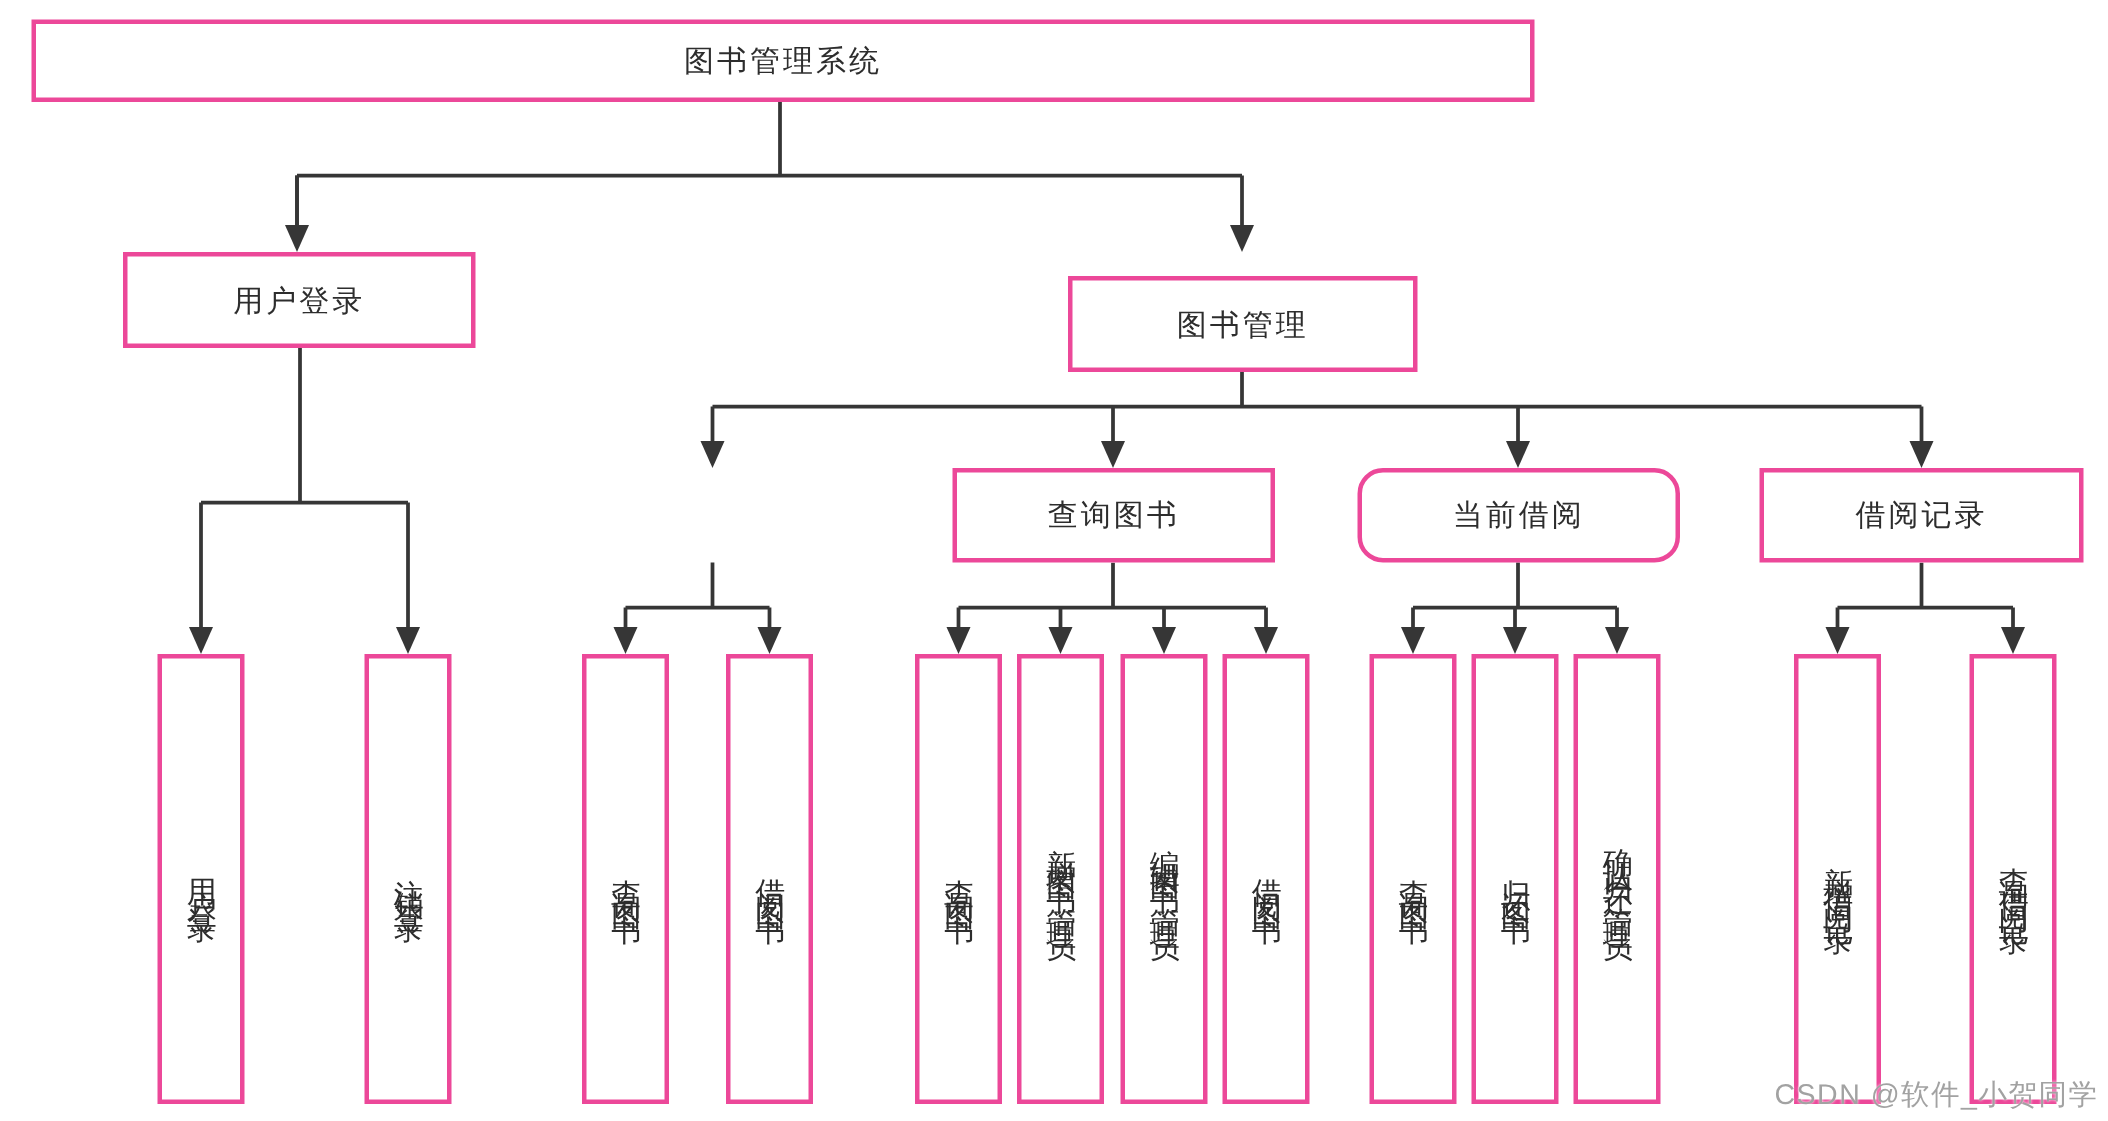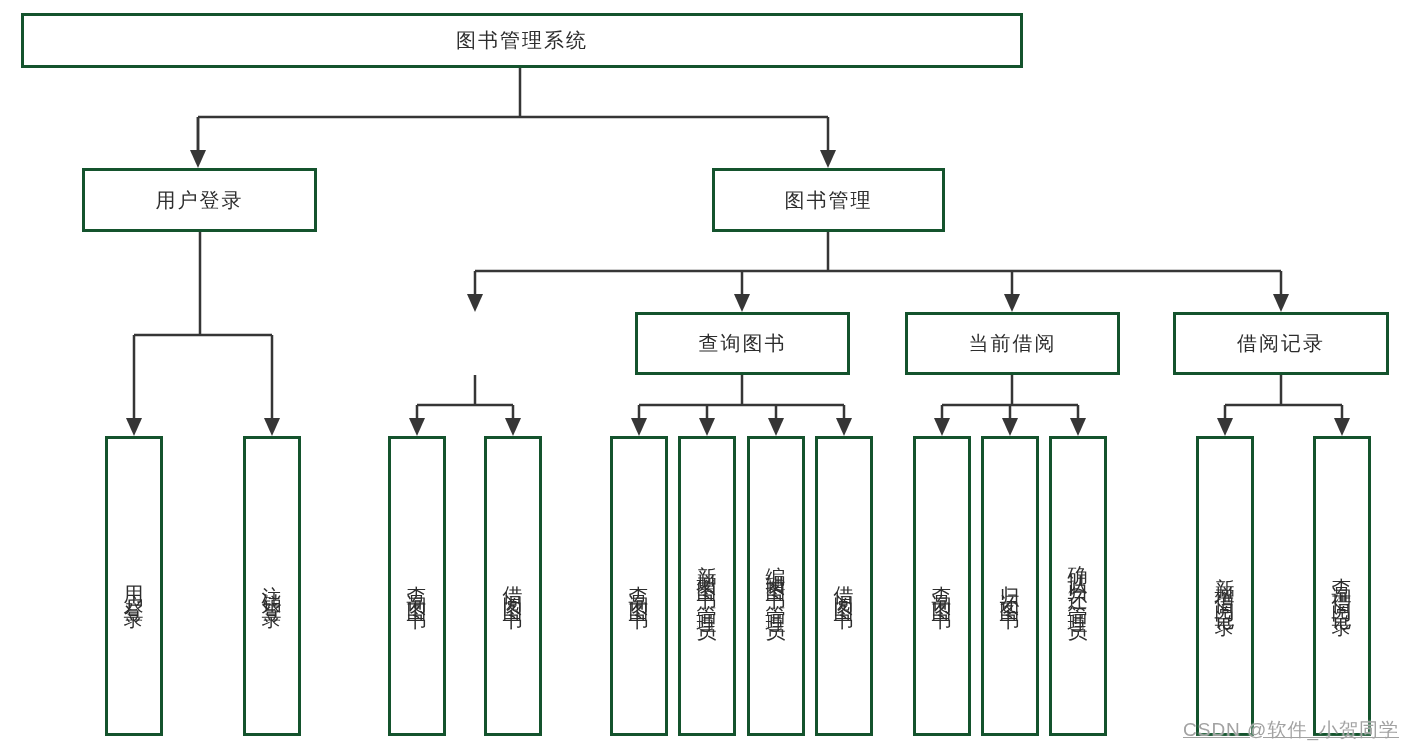--- a/index.html
+++ b/index.html
@@ -20,21 +20,21 @@
     left: 0;
     top: 0;
     width: 1405px;
     height: 747px;
     z-index: 1;
   }
   .node {
     position: absolute;
     box-sizing: border-box;
     background: #ffffff;
-    border: 3px solid #14532d;
+    border: 3px solid #ec4899;
     display: flex;
     align-items: center;
     justify-content: center;
     z-index: 2;
   }
   .hlabel {
     font-size: 20px;
     color: #2d2d2d;
     letter-spacing: 2px;
     white-space: nowrap;
@@ -45,25 +45,25 @@
     font-size: 20px;
     color: #2d2d2d;
     letter-spacing: 8px;
     line-height: 1;
     white-space: nowrap;
   }
   
   .n-root   { left: 21px;  top: 13px;  width: 1002px; height: 55px; }
   
   .n-login  { left: 82px;  top: 168px; width: 235px;  height: 64px; }
-  .n-mgmt   { left: 712px; top: 168px; width: 233px;  height: 64px; }
+  .n-mgmt   { left: 712px; top: 184px; width: 233px;  height: 64px; }
   
   .n-rec    { left: 363px;  top: 312px; width: 224px; height: 63px; }
   .n-borrow { left: 635px;  top: 312px; width: 215px; height: 63px; }
-  .n-cur    { left: 905px;  top: 312px; width: 215px; height: 63px; }
+  .n-cur    { left: 905px;  top: 312px; width: 215px; height: 63px; border-radius: 17px; }
   .n-log    { left: 1173px; top: 312px; width: 216px; height: 63px; }
   
   .leaf { top: 436px; width: 58px; height: 300px; }
   .l-g1c1 { left: 105px; }
   .l-g1c2 { left: 243px; }
   .l-g2c1 { left: 388px; }
   .l-g2c2 { left: 484px; }
   .l-g3c1 { left: 610px; }
   .l-g3c2 { left: 678px; }
   .l-g3c3 { left: 747px; }
@@ -76,21 +76,20 @@
   .watermark {
     position: absolute;
     left: 1183px;
     top: 717px;
     font-size: 19px;
     color: #a2a2a2;
     letter-spacing: 1px;
     white-space: nowrap;
     z-index: 3;
     text-shadow: 0 0 2px #ffffff;
-    text-decoration: underline;
   }
 </style>
 </head>
 <body>
 
 <div class="canvas">
 
   <svg class="connectors" viewBox="0 0 1405 747" xmlns="http://www.w3.org/2000/svg">
     <g stroke="#363636" stroke-width="2.5" fill="none">
 

